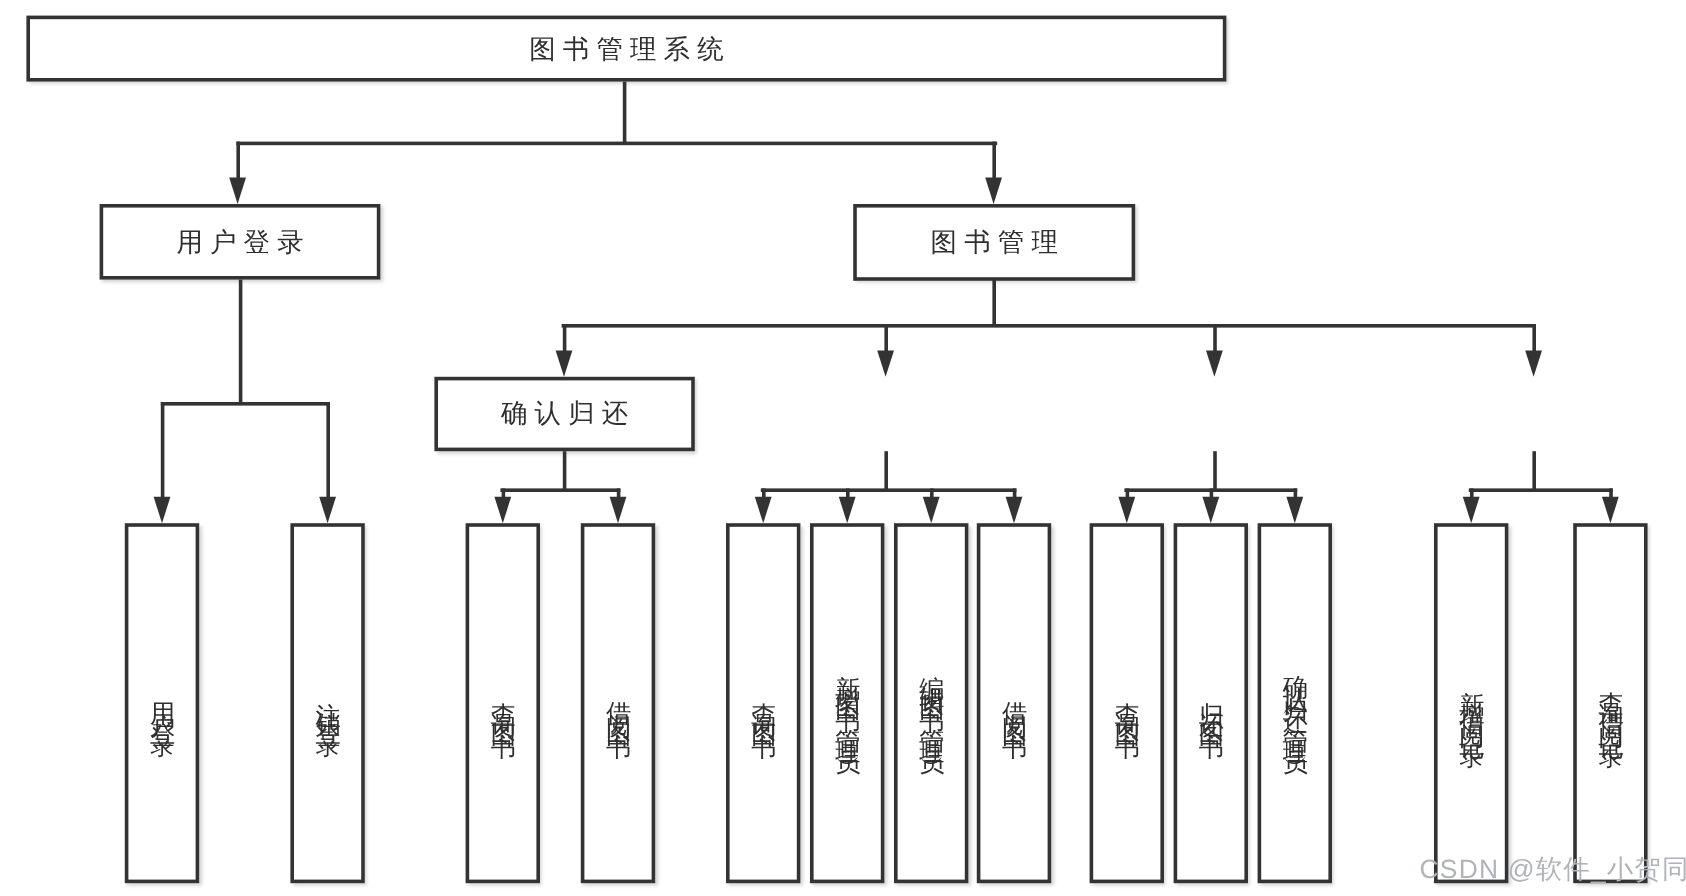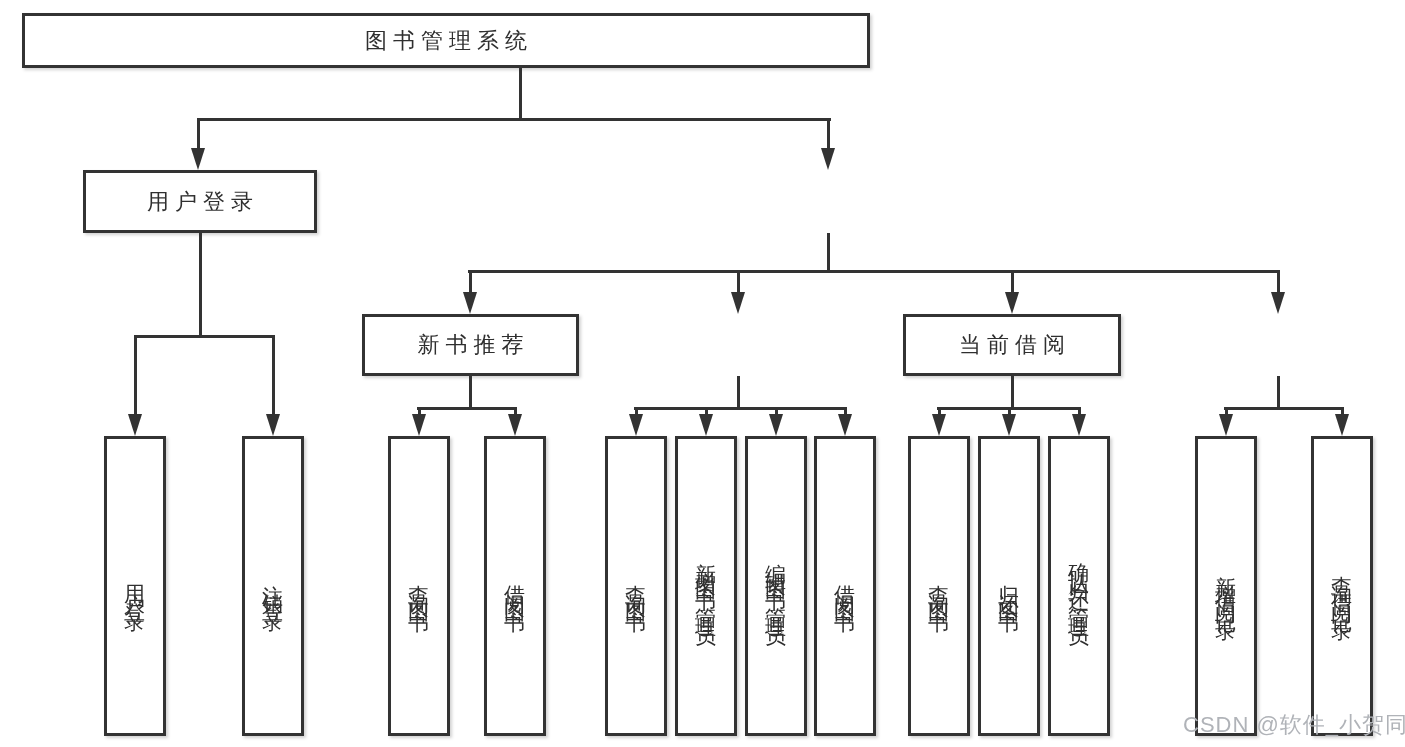--- a/index.html
+++ b/index.html
@@ -75,33 +75,36 @@
     color: var(--watermark);
     white-space: nowrap;
     z-index: 10;
   }
 </style>
 </head>
 <body>
 
 <div id="canvas">
 
-  <div class="hbox" style="left:22px; top:13px; width:848px; height:55px;">
+  <div class="hbox" style="left:22px; top:13px; width:1000px; height:55px;">
     <span>图书管理系统</span>
   </div>
 
   <div class="vline" style="left:519px; top:68px; height:52px;"></div>
   <div class="hline" style="left:197px; top:118px; width:634px;"></div>
   <div class="vline" style="left:197px; top:118px; height:32px;"></div>
   <div class="vline" style="left:827px; top:118px; height:32px;"></div>
   <div class="arrow" style="left:191px; top:148px;"></div>
   <div class="arrow" style="left:821px; top:148px;"></div>
 
   <div class="hbox" style="left:83px; top:170px; width:234px; height:63px;">
     <span>用户登录</span>
+  </div>
+  <div class="hbox" style="left:711px; top:170px; width:235px; height:64px;">
+    <span>图书管理</span>
   </div>
 
   <div class="vline" style="left:199px; top:233px; height:104px;"></div>
   <div class="hline" style="left:134px; top:335px; width:141px;"></div>
   <div class="vline" style="left:134px; top:335px; height:81px;"></div>
   <div class="vline" style="left:272px; top:335px; height:81px;"></div>
   <div class="arrow" style="left:128px; top:414px;"></div>
   <div class="arrow" style="left:266px; top:414px;"></div>
 
   <div class="vline" style="left:827px; top:233px; height:39px;"></div>
@@ -109,24 +112,21 @@
   <div class="vline" style="left:469px; top:270px; height:24px;"></div>
   <div class="vline" style="left:737px; top:270px; height:24px;"></div>
   <div class="vline" style="left:1011px; top:270px; height:24px;"></div>
   <div class="vline" style="left:1277px; top:270px; height:24px;"></div>
   <div class="arrow" style="left:463px; top:292px;"></div>
   <div class="arrow" style="left:731px; top:292px;"></div>
   <div class="arrow" style="left:1005px; top:292px;"></div>
   <div class="arrow" style="left:1271px; top:292px;"></div>
 
   <div class="hbox" style="left:362px; top:314px; width:217px; height:62px;">
-    <span>新书推荐</span>
-  </div>
-  <div class="hbox" style="left:903px; top:314px; width:218px; height:62px;">
-    <span>当前借阅</span>
+    <span>确认归还</span>
   </div>
 
   <div class="vline" style="left:469px; top:376px; height:33px;"></div>
   <div class="hline" style="left:417px; top:407px; width:100px;"></div>
   <div class="vline" style="left:418px; top:407px; height:9px;"></div>
   <div class="vline" style="left:514px; top:407px; height:9px;"></div>
   <div class="arrow" style="left:412px; top:414px;"></div>
   <div class="arrow" style="left:508px; top:414px;"></div>
 
   <div class="vline" style="left:737px; top:376px; height:33px;"></div>

